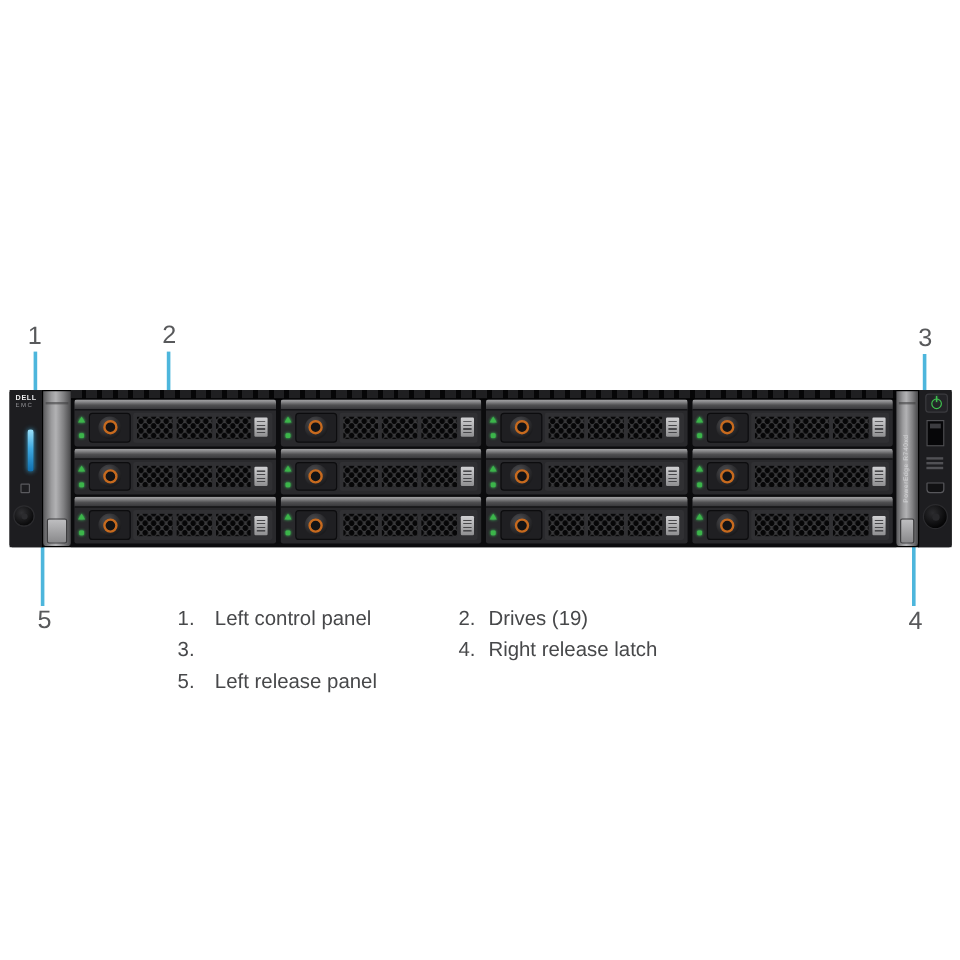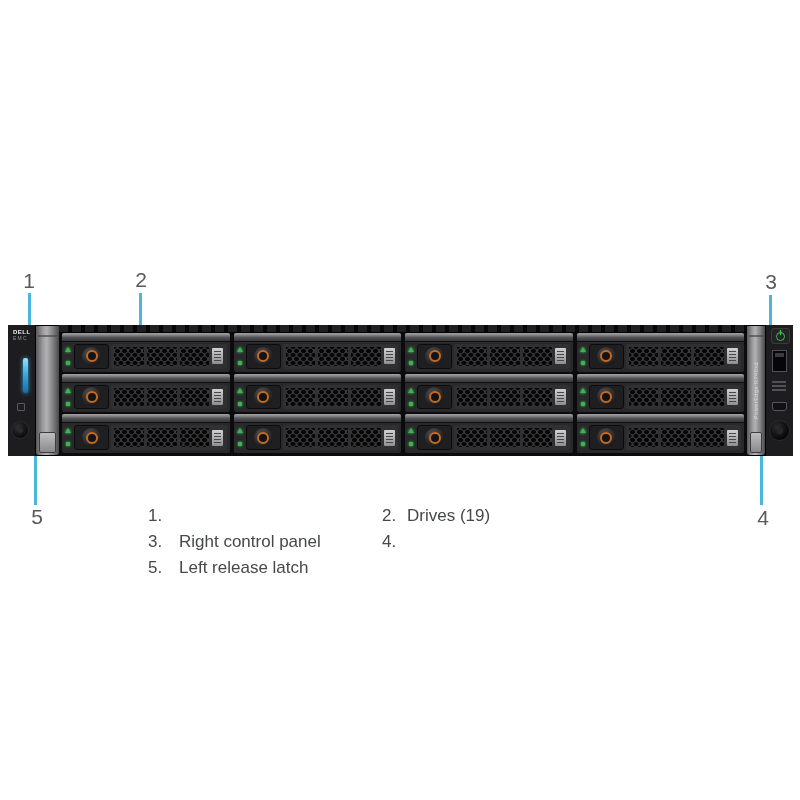--- a/index.html
+++ b/index.html
@@ -384,34 +384,35 @@
         </div>
       <div class="micro-usb"></div>
       <div class="screw2"></div>
     </div>
   </div>
 
   <div class="legend">
     <div class="legend-col col1">
       <div class="lrow">
         <span class="lnum">1.</span>
+        <span class="llabel">Left control panel</span>
       </div>
       <div class="lrow">
         <span class="lnum">3.</span>
-        <span class="llabel">Right control panel</span>
       </div>
       <div class="lrow">
         <span class="lnum">5.</span>
-        <span class="llabel">Left release latch</span>
+        <span class="llabel">Left release panel</span>
       </div>
     </div>
     <div class="legend-col col2">
       <div class="lrow">
         <span class="lnum">2.</span>
         <span class="llabel">Drives (19)</span>
       </div>
       <div class="lrow">
         <span class="lnum">4.</span>
+        <span class="llabel">Right release latch</span>
       </div>
     </div>
   </div>
 
 </div>
 
 </body></html>

